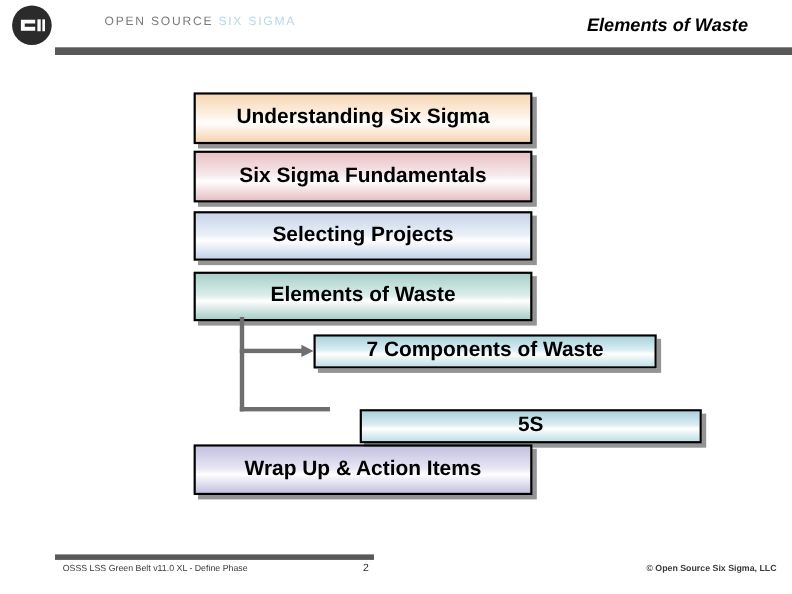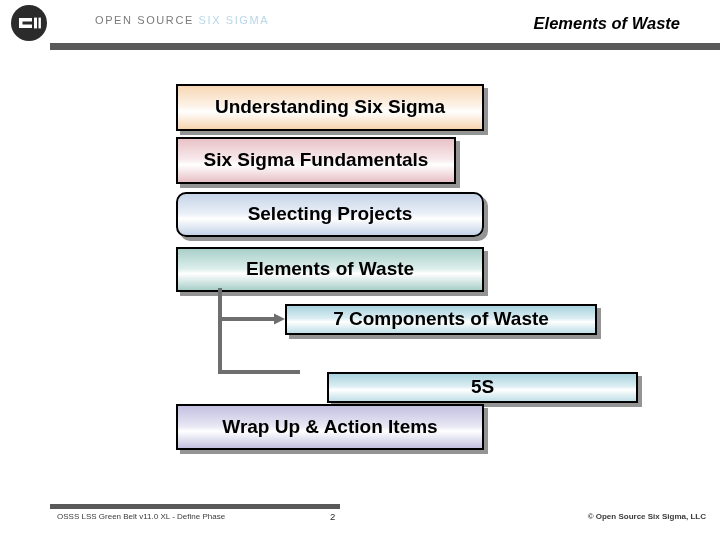--- a/index.html
+++ b/index.html
@@ -74,27 +74,27 @@
     justify-content: center;
     font-size: 19px;
     font-weight: bold;
     color: #000000;
     text-align: center;
     line-height: 1.1;
   }
 
   .gr-orange  { background: linear-gradient(to bottom, #f7d7b4 0%, #fdf4ea 48%, #ffffff 60%, #f6d3ae 100%); }
   .gr-rose    { background: linear-gradient(to bottom, #e8c2c6 0%, #f8eaec 48%, #ffffff 60%, #e6bfc4 100%); }
-  .gr-blue    { background: linear-gradient(to bottom, #c6d4e8 0%, #eaf0f8 48%, #ffffff 60%, #c4d3e7 100%); border-radius: 10px; }
+  .gr-blue    { background: linear-gradient(to bottom, #c6d4e8 0%, #eaf0f8 48%, #ffffff 60%, #c4d3e7 100%); }
   .gr-teal    { background: linear-gradient(to bottom, #a9cfc9 0%, #dceeeb 48%, #ffffff 60%, #a7cec8 100%); }
   .gr-cyan    { background: linear-gradient(to bottom, #a9d2dd 0%, #dceef3 46%, #ffffff 58%, #bfdfe7 100%); }
   .gr-lav     { background: linear-gradient(to bottom, #c3c1e0 0%, #e8e7f4 48%, #ffffff 60%, #c2c0df 100%); }
 
   #box-understanding      { left:176px; top:84px;  width:308px; height:47px; }
-  #box-fundamentals       { left:176px; top:137px; width:280px; height:47px; }
+  #box-fundamentals       { left:176px; top:137px; width:308px; height:47px; }
   #box-selecting          { left:176px; top:192px; width:308px; height:45px; }
   #box-elements           { left:176px; top:247px; width:308px; height:45px; }
   #box-components         { left:285px; top:304px; width:312px; height:31px;justify-content:center; }
   #box-5s                 { left:327px; top:372px; width:311px; height:31px; }
   #box-wrapup             { left:176px; top:404px; width:308px; height:46px; }
 
   
   #connector {
     position: absolute;
     left: 210px;

